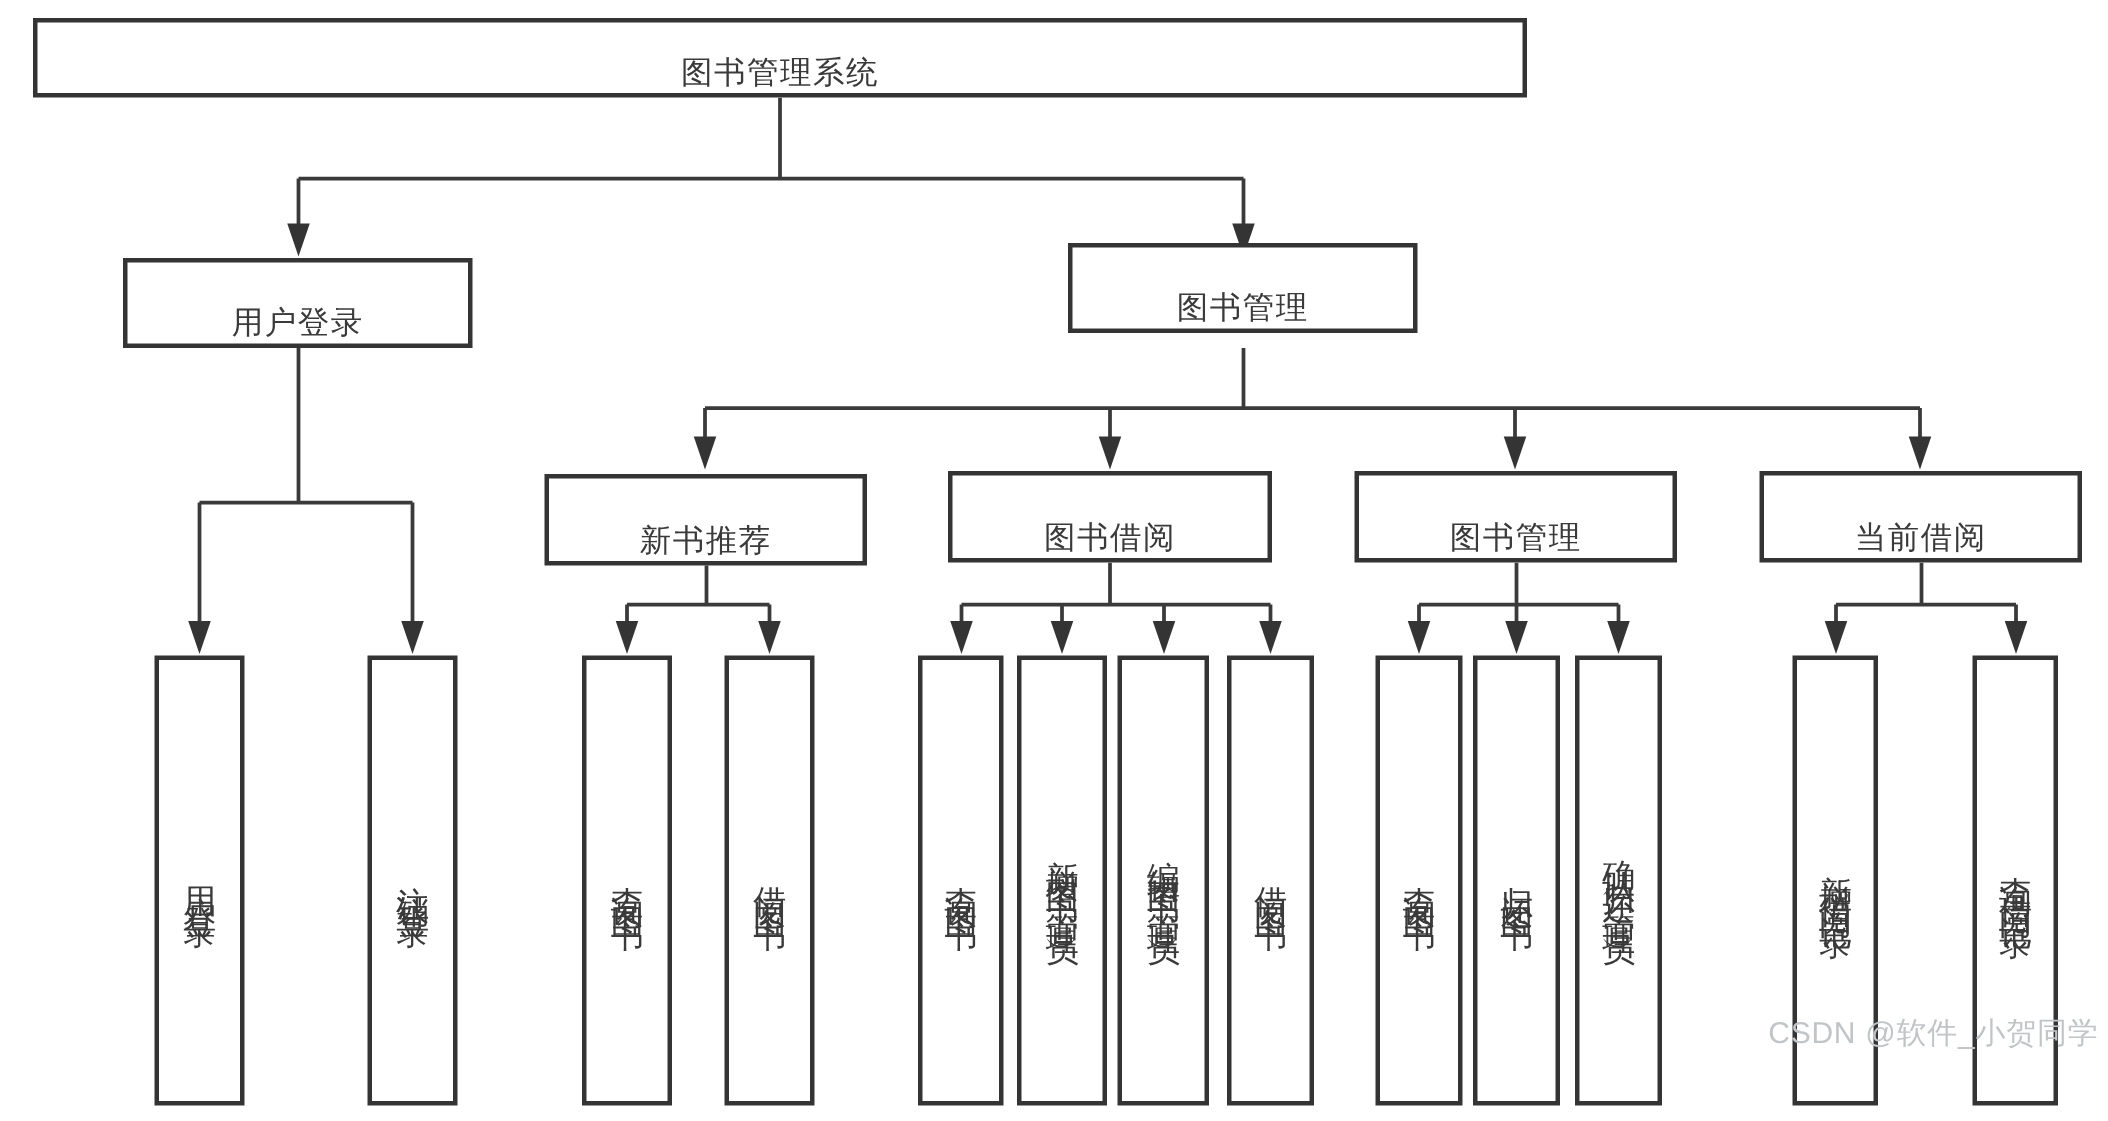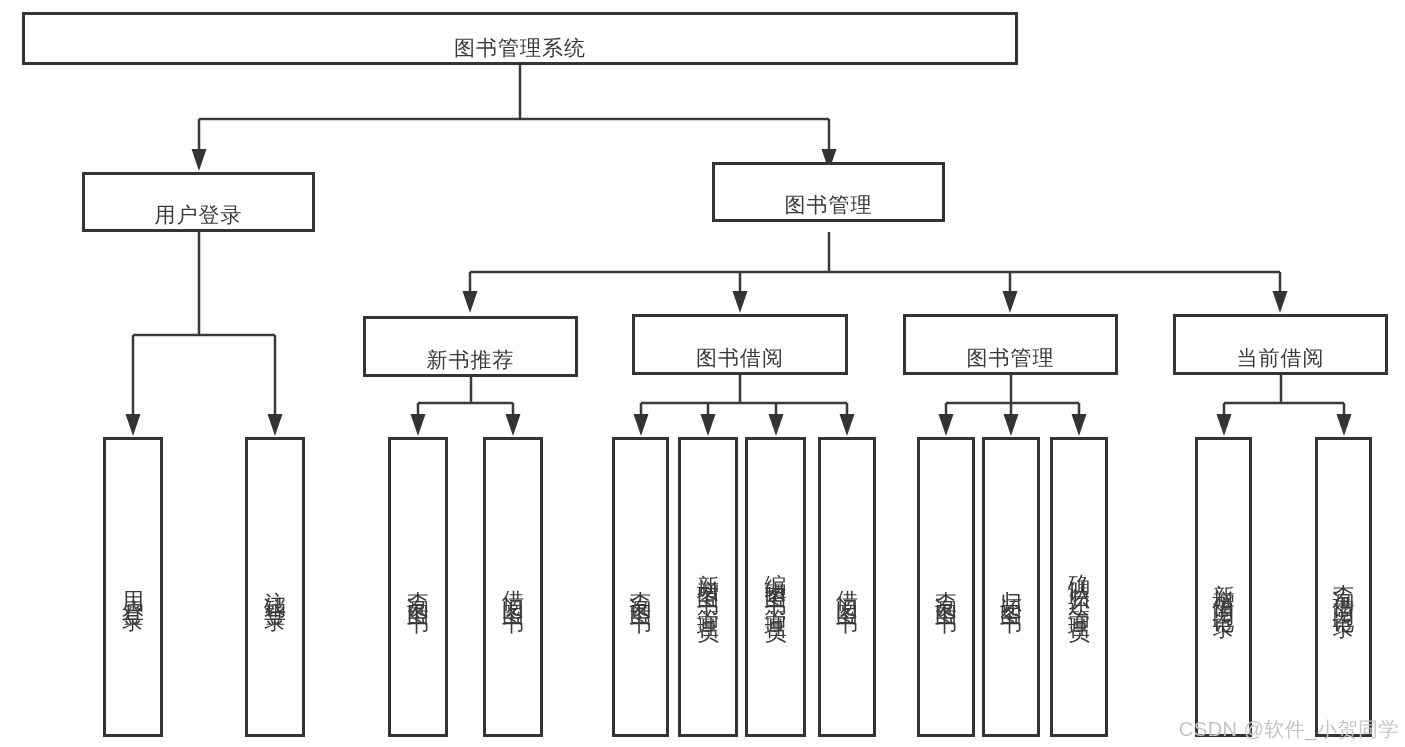--- a/index.html
+++ b/index.html
@@ -39,21 +39,21 @@
     writing-mode: vertical-rl;
     text-orientation: mixed;
     font-size: 22px;
     letter-spacing: 7px;
     line-height: 1.1;
     color: #3a3a3a;
     white-space: nowrap;
   }
   .watermark {
     position: absolute;
-    top: 716px;
+    top: 675px;
     right: 6px;
     font-size: 20px;
     letter-spacing: 0.5px;
     color: #c2c5c8;
     z-index: 3;
     text-align: center;
   }
 </style>
 </head>
 <body>

